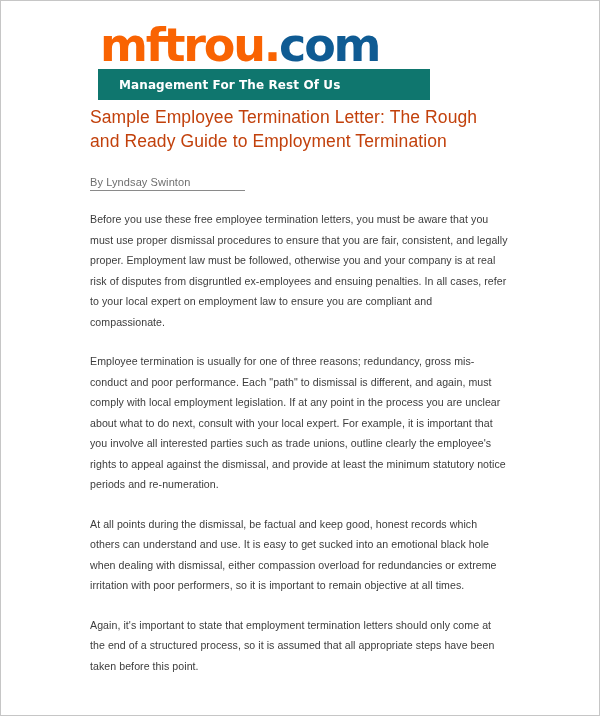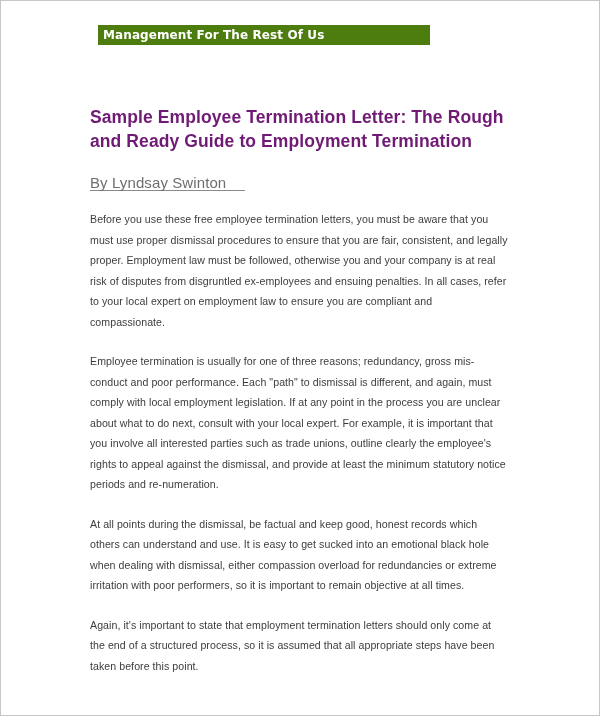--- a/index.html
+++ b/index.html
@@ -34,62 +34,62 @@
     line-height: 44px;
     letter-spacing: -2.2px;
     white-space: nowrap;
     padding-left: 2px;
   }
   .logo-mft { color: #f96302; }
   .logo-dot { color: #f96302; }
   .logo-com { color: #0f5b93; }
 
   .tagline-bar {
-    background: #4d7c0f;
-    height: 20px;
+    background: #0f766e;
+    height: 31px;
     margin-top: 2px;
     display: flex;
     align-items: center;
-    padding-left: 5px;
+    padding-left: 21px;
     box-sizing: border-box;
   }
   .tagline-text {
     color: #ffffff;
     font-family: "DejaVu Sans", sans-serif;
     font-weight: bold;
     font-size: 12px;
     letter-spacing: 0.1px;
     white-space: nowrap;
   }
 
   
   .article {
     position: absolute;
     left: 89px;
     top: 104px;
     width: 418px;
   }
   .article-title {
-    color: #701a75;
+    color: #c2410c;
     font-family: "Liberation Sans", sans-serif;
     font-size: 17.5px;
-    font-weight: bold;
+    font-weight: normal;
     line-height: 24px;
     margin: 0;
     letter-spacing: 0.1px;
   }
   .byline-wrap {
     margin-top: 23px;
     width: 155px;
     border-bottom: 1px solid #8a8a8a;
     padding-bottom: 1px;
   }
   .byline {
     color: #6e6e6e;
-    font-size: 15px;
+    font-size: 11px;
     line-height: 13px;
     letter-spacing: 0.1px;
     white-space: nowrap;
   }
   .body-copy {
     margin-top: 18px;
   }
   .body-copy p {
     color: #3c3c3c;
     font-size: 10.6px;
@@ -101,20 +101,23 @@
   .body-copy p:last-child {
     margin-bottom: 0;
   }
 </style>
 </head>
 <body>
 
 <div class="page">
 
   <div class="masthead">
+    <div class="logo-wordmark">
+      <span class="logo-mft">mftrou</span><span class="logo-dot">.</span><span class="logo-com">com</span>
+    </div>
     <div class="tagline-bar">
       <span class="tagline-text">Management For The Rest Of Us</span>
     </div>
   </div>
 
   <div class="article">
     <h1 class="article-title">Sample Employee Termination Letter: The Rough and Ready Guide to Employment Termination</h1>
 
     <div class="byline-wrap">
       <div class="byline">By Lyndsay Swinton</div>

